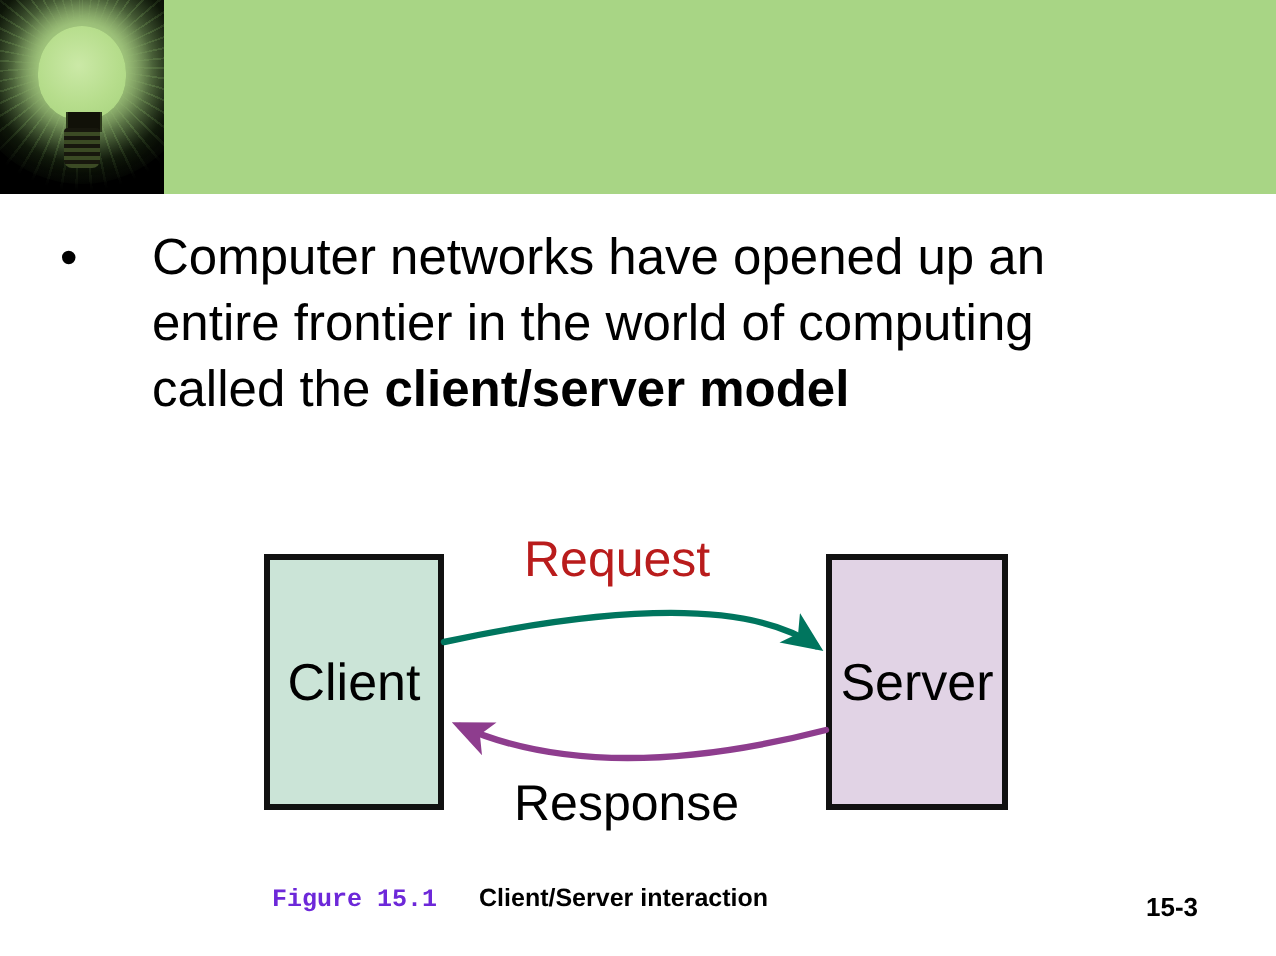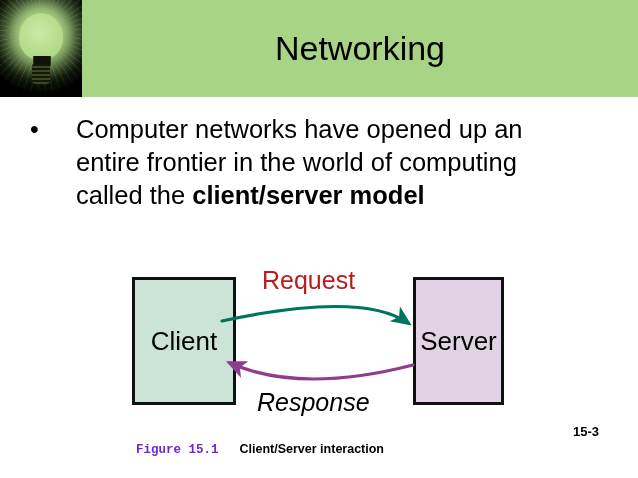--- a/index.html
+++ b/index.html
@@ -155,21 +155,21 @@
     box-sizing: border-box;
     display: flex;
     align-items: center;
     justify-content: center;
     font-size: 26px;
     color: #000000;
   }
   #client-box {
     left: 132px;
     top: 277px;
-    width: 104px;
+    width: 90px;
     height: 128px;
     background: #cbe4d7;
   }
   #server-box {
     left: 413px;
     top: 277px;
     width: 91px;
     height: 128px;
     background: #e1d3e5;
   }
@@ -181,21 +181,20 @@
     color: #b91c1c;
     white-space: nowrap;
   }
   #response-label {
     position: absolute;
     left: 257px;
     top: 388px;
     font-size: 25px;
     color: #000000;
     white-space: nowrap;
-    font-style: italic;
   }
   #arrows-svg {
     position: absolute;
     left: 0;
     top: 0;
     width: 638px;
     height: 478px;
     pointer-events: none;
   }
 
@@ -206,21 +205,21 @@
     top: 442px;
     font-size: 12.5px;
     font-weight: bold;
     white-space: nowrap;
   }
   #caption-figno { color: #6d28d9; font-family: Liberation Mono, monospace; }
   #caption-text  { color: #000000; margin-left: 21px; }
   #page-number {
     position: absolute;
     left: 573px;
-    top: 424px;
+    top: 446px;
     font-size: 13px;
     font-weight: bold;
     color: #000000;
     white-space: nowrap;
   }
 </style>
 </head>
 <body>
 
 <div id="slide">
@@ -228,21 +227,20 @@
   <div id="header-band"></div>
 
   <div id="bulb-box">
     <div id="bulb-rays"></div>
     <div id="bulb-glow"></div>
     <div id="bulb-glass"></div>
     <div id="bulb-neck"></div>
     <div id="bulb-base"></div>
   </div>
 
-  <div id="title">Networking</div>
 
   <div id="body-list">
     <div class="bullet-row">
       <span class="bullet-mark">•</span>
       <span class="bullet-text"><span>Computer networks have opened up an entire frontier in the world of computing called the </span><span class="bold-run">client/server model</span></span>
     </div>
   </div>
 
   <div id="figure">
 

